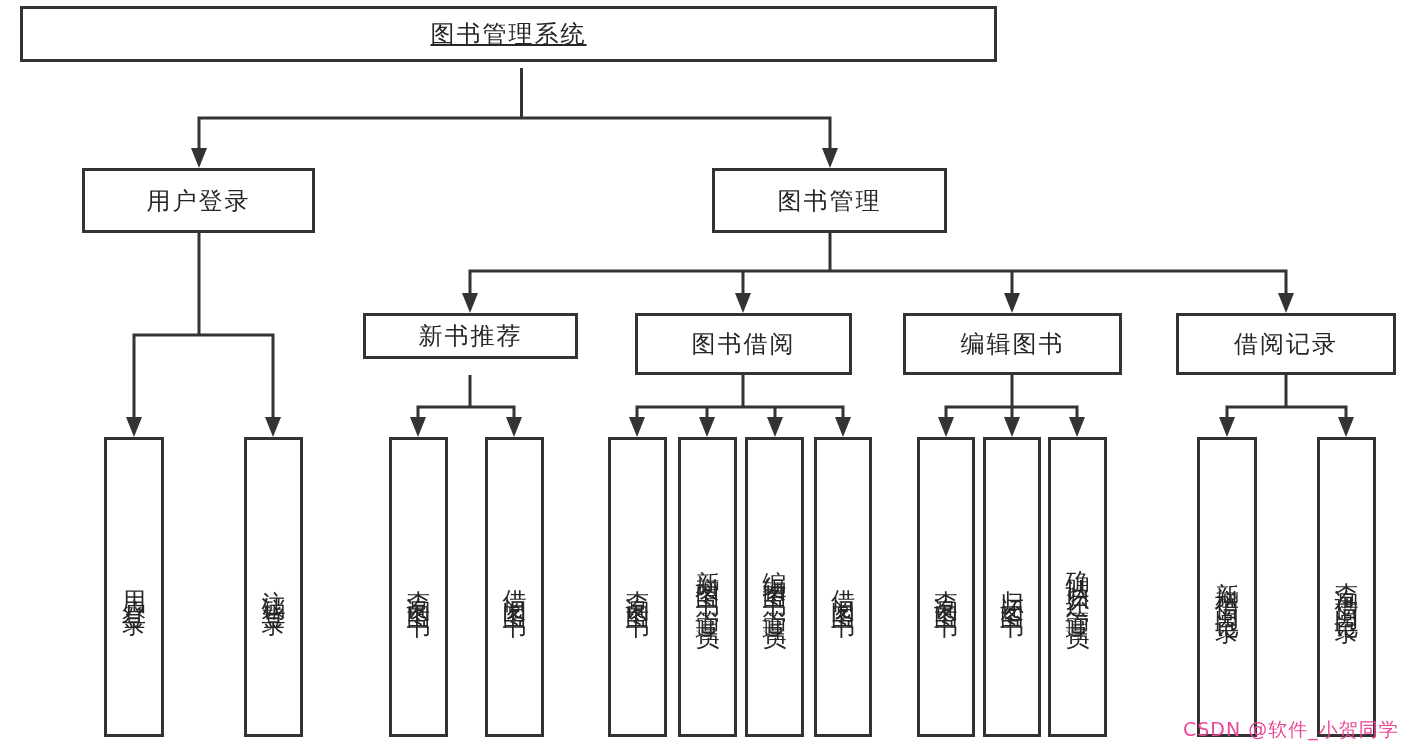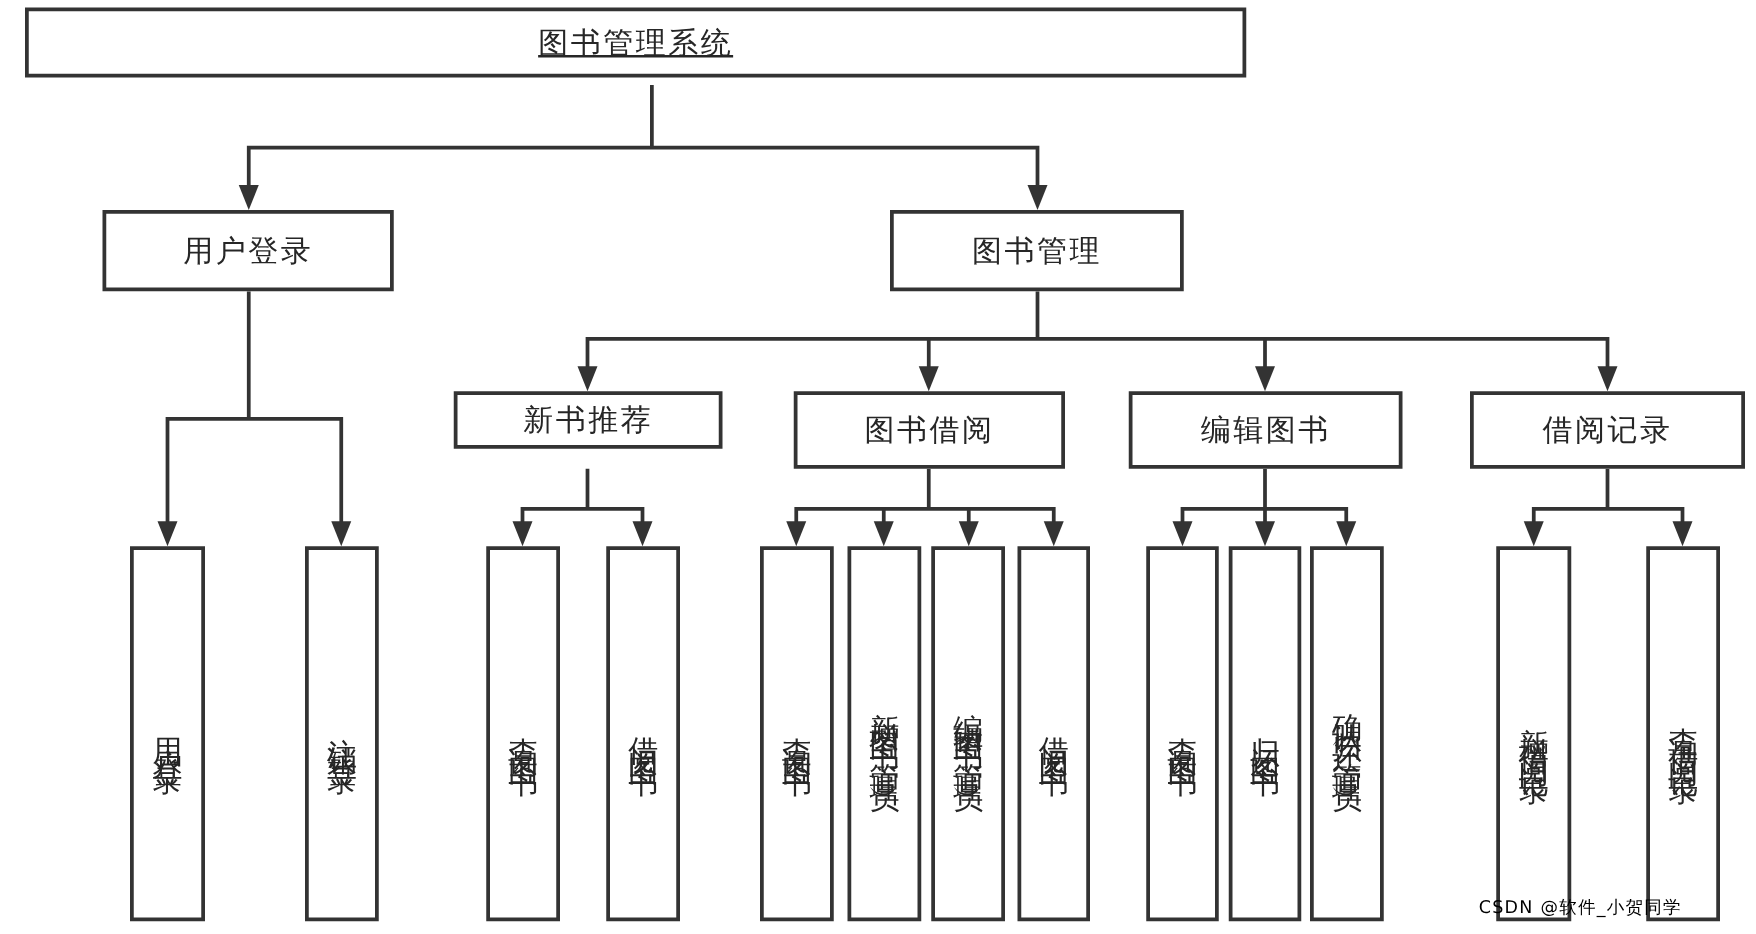--- a/index.html
+++ b/index.html
@@ -41,22 +41,22 @@
     text-orientation: mixed;
     font-size: 24px;
     letter-spacing: 8px;
     line-height: 1;
     color: #262626;
   }
   .watermark {
     position: absolute;
     left: 1183px;
     top: 717px;
-    font-size: 14px;
-    color: #000000;
+    font-size: 19px;
+    color: #ec4899;
     white-space: nowrap;
     letter-spacing: 1px;
   }
 </style>
 </head>
 <body>
 
 <div class="canvas">
 
   <svg class="connectors" viewBox="0 0 1405 747" xmlns="http://www.w3.org/2000/svg" stroke="#333333" stroke-width="3" fill="none">

